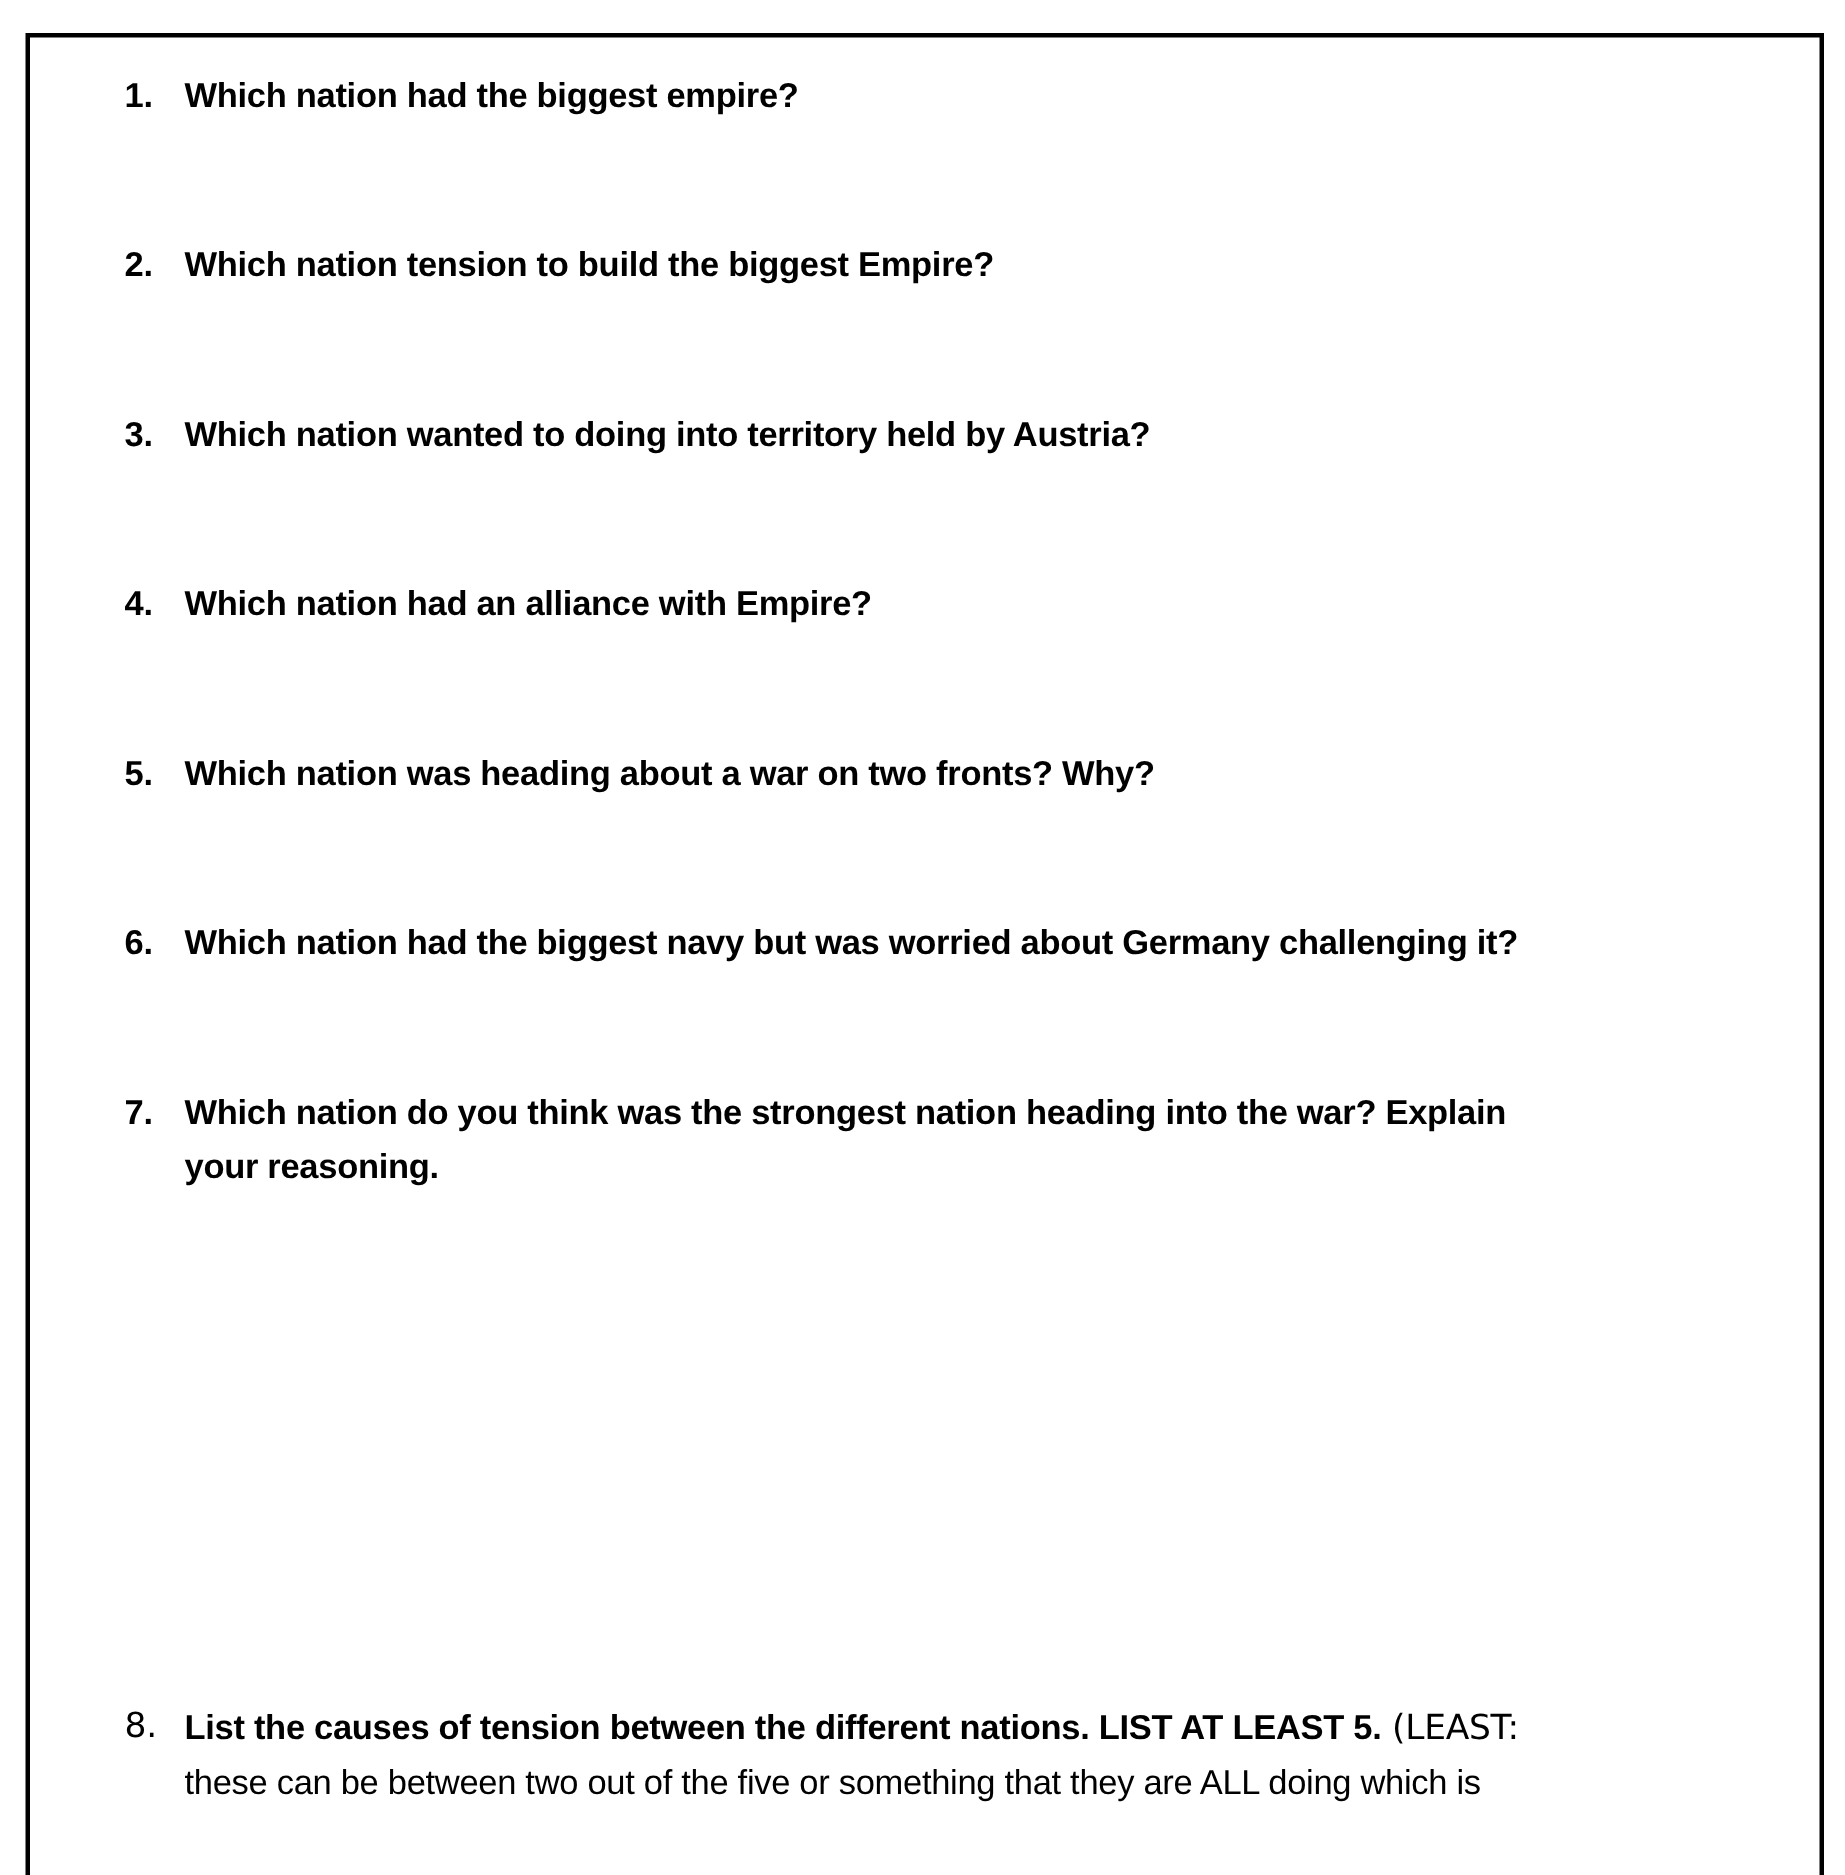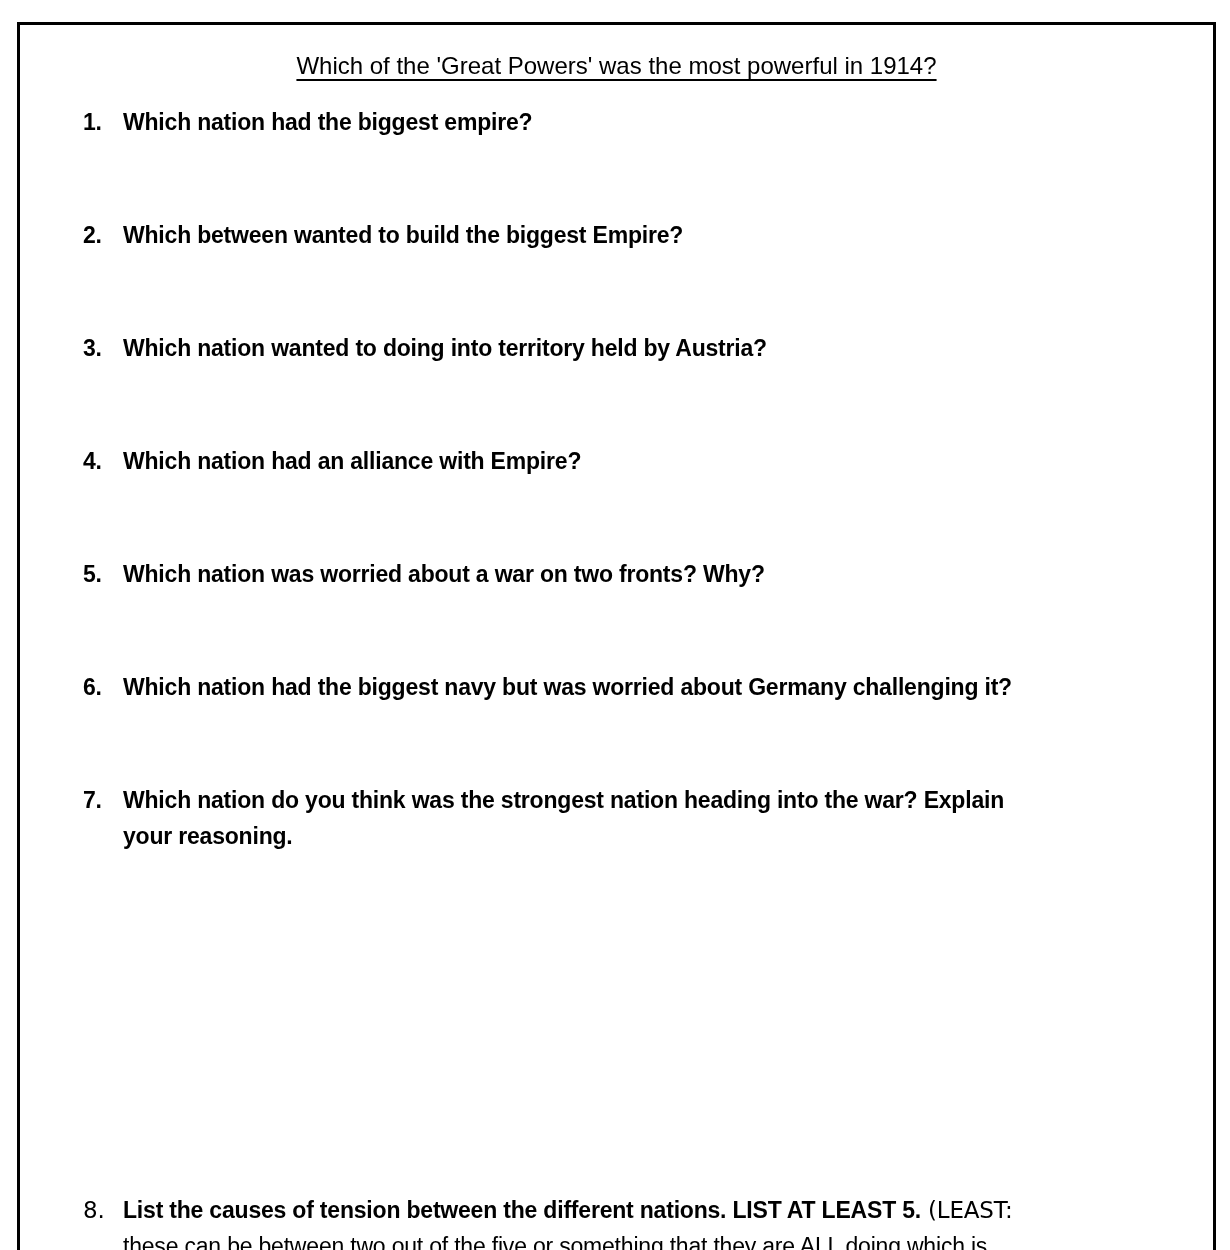--- a/index.html
+++ b/index.html
@@ -59,47 +59,46 @@
   .hint {
     font-family: "DejaVu Sans", sans-serif;
     font-weight: 400;
   }
   .reg { font-weight: 400; }
 </style>
 </head>
 <body>
 
 <div class="page">
-  <div class="title">Which of the 'Great Powers' was the most powerful in 1914?</div>
 
   <div class="questions">
 
     <div class="q">
       <span class="qnum">1.</span>
       <div class="qtext">Which nation had the biggest empire?</div>
     </div>
 
     <div class="q">
       <span class="qnum">2.</span>
-      <div class="qtext">Which between wanted to build the biggest Empire?</div>
+      <div class="qtext">Which nation tension to build the biggest Empire?</div>
     </div>
 
     <div class="q">
       <span class="qnum">3.</span>
       <div class="qtext">Which nation wanted to doing into territory held by Austria?</div>
     </div>
 
     <div class="q">
       <span class="qnum">4.</span>
       <div class="qtext">Which nation had an alliance with Empire?</div>
     </div>
 
     <div class="q">
       <span class="qnum">5.</span>
-      <div class="qtext">Which nation was worried about a war on two fronts? Why?</div>
+      <div class="qtext">Which nation was heading about a war on two fronts? Why?</div>
     </div>
 
     <div class="q">
       <span class="qnum">6.</span>
       <div class="qtext">Which nation had the biggest navy but was worried about Germany challenging it?</div>
     </div>
 
     <div class="q gap-xl">
       <span class="qnum">7.</span>
       <div class="qtext">Which nation do you think was the strongest nation heading into the war? Explain

